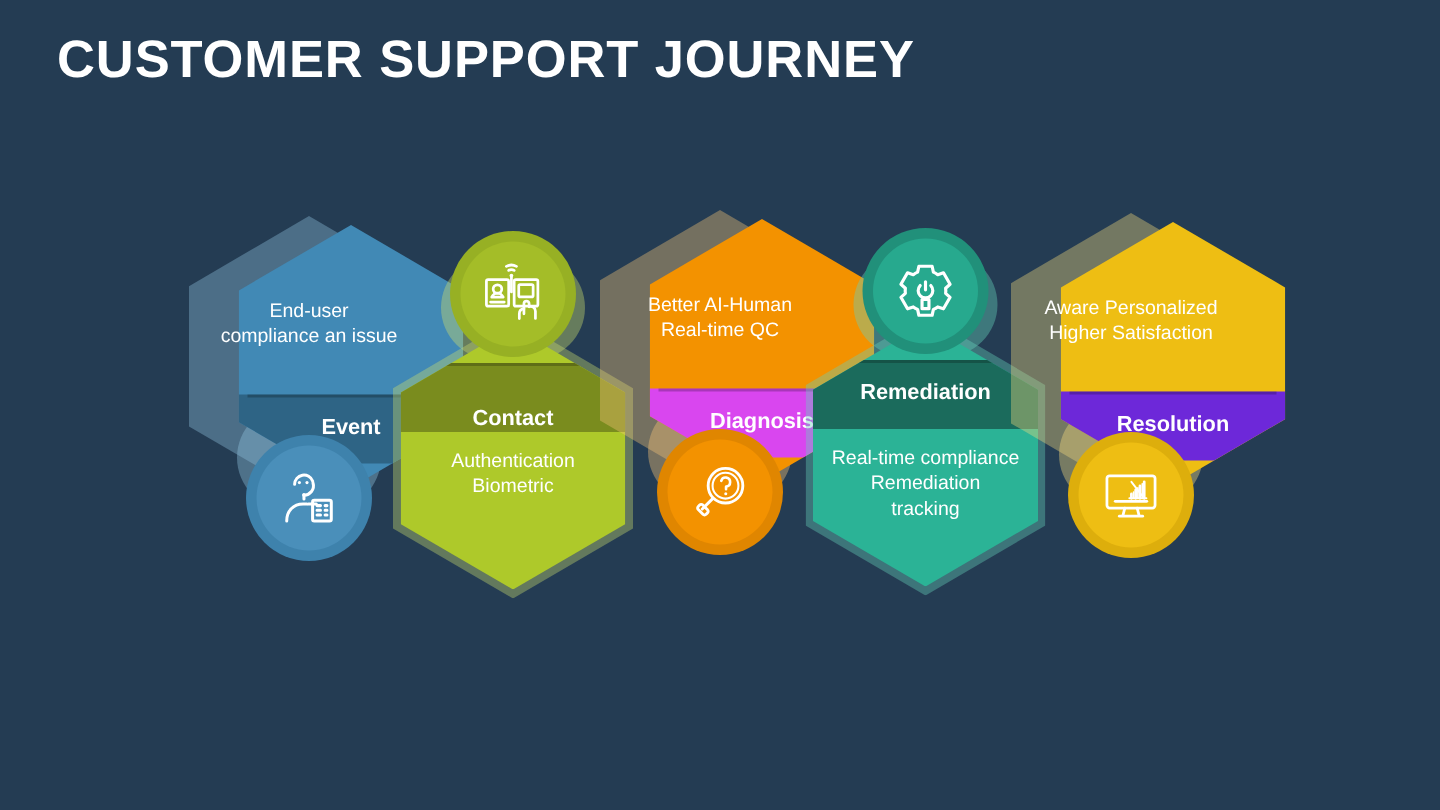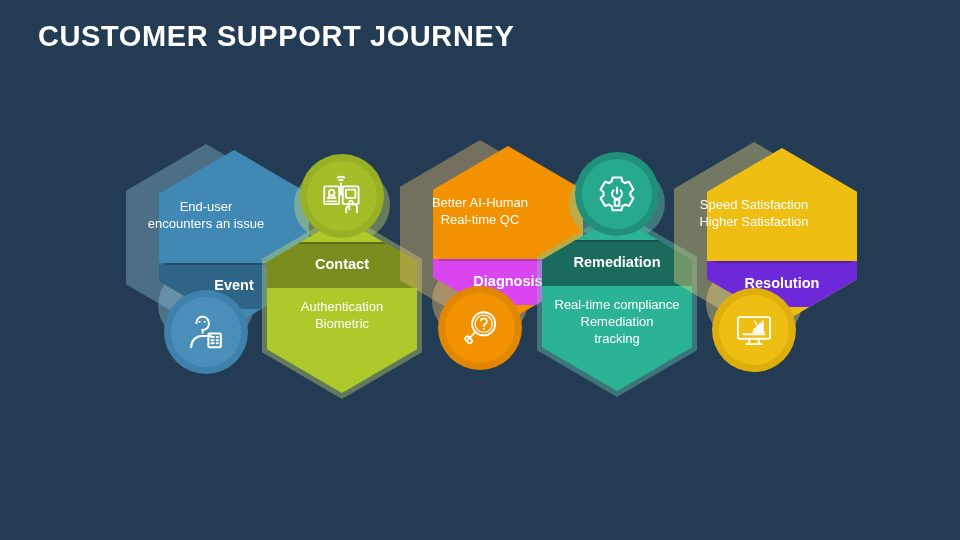--- a/index.html
+++ b/index.html
@@ -14,21 +14,21 @@
     background: #243c53;
     font-family: "Liberation Sans", sans-serif;
     position: relative;
   }
 
   
   #slide-title {
     position: absolute;
     left: 38px;
     top: 20px;
-    font-size: 29px;
+    font-size: 35px;
     font-weight: bold;
     color: #ffffff;
     letter-spacing: 0.6px;
     white-space: nowrap;
   }
 
   
   #journey-diagram {
     position: absolute;
     left: 0;
@@ -162,21 +162,21 @@
           <div class="hex-body" style="background: rgb(65, 137, 181);"></div>
         </div>
         <div class="hex" style="pointer-events: none;">
           <div class="hex-band" style="background: rgb(46, 100, 133); top: 113px;">
             <div class="sep" style="top: 0px;"></div>
             <div class="band-label">Event</div>
           </div>
         </div>
         <div class="hex-text">
           <div>End-user</div>
-          <div>encounters an issue</div>
+          <div>compliance an issue</div>
         </div>
         <div class="circle-wrap">
           <div class="circle-outer" style="background: rgb(62, 130, 172);"></div>
           <div class="circle-inner" style="background: rgb(74, 143, 186);">
     <svg width="46" height="46" viewBox="0 0 48 48" fill="none" stroke="#fff" stroke-width="2.1" stroke-linecap="round" stroke-linejoin="round">
       <path d="M14 14.5a6.5 6.5 0 0 1 12.6-2.2"></path>
       <path d="M26.8 13.6a6.5 6.5 0 0 1-6.5 8.4"></path>
       <circle cx="17.3" cy="13.3" r="1.1" fill="#fff" stroke="none"></circle>
       <circle cx="22.6" cy="13.3" r="1.1" fill="#fff" stroke="none"></circle>
       <path d="M20.5 21.6v3.1"></path>
@@ -188,21 +188,21 @@
           </div>
         </div>
       </div>
       <div class="stage orient-b" style="left: 267px; top: 146px;">
         <div class="hex-outline" style="background: rgb(203, 221, 110);"></div>
         <div class="tail" style="background: rgb(203, 221, 110);"></div>
         <div class="hex">
           <div class="hex-body" style="background: rgb(174, 201, 42);"></div>
         </div>
         <div class="hex" style="pointer-events: none;">
-          <div class="hex-band" style="background: rgb(122, 140, 30); top: 24px;">
+          <div class="hex-band" style="background: rgb(122, 140, 30); top: 24px; align-items: flex-end;">
             <div class="sep" style="top: 0px;"></div>
             <div class="band-label">Contact</div>
           </div>
         </div>
         <div class="hex-text">
           <div>Authentication</div>
           <div>Biometric</div>
         </div>
         <div class="circle-wrap">
           <div class="circle-outer" style="background: rgb(151, 176, 36);"></div>
@@ -290,21 +290,21 @@
         <div class="hex">
           <div class="hex-body" style="background: rgb(238, 190, 19);"></div>
         </div>
         <div class="hex" style="pointer-events: none;">
           <div class="hex-band" style="background: #6d28d9; top: 113px;">
             <div class="sep" style="top: 0px;"></div>
             <div class="band-label">Resolution</div>
           </div>
         </div>
         <div class="hex-text">
-          <div>Speed Satisfaction</div>
+          <div>Aware Personalized</div>
           <div>Higher Satisfaction</div>
         </div>
         <div class="circle-wrap">
           <div class="circle-outer" style="background: rgb(221, 174, 12);"></div>
           <div class="circle-inner" style="background: rgb(238, 190, 19);">
     <svg width="44" height="44" viewBox="0 0 48 48" fill="none" stroke="#fff" stroke-width="2" stroke-linecap="round" stroke-linejoin="round">
       <rect x="6.5" y="10" width="35" height="23.5" rx="2"></rect>
       <path d="M19.5 33.5l-1.4 5.5M28.5 33.5l1.4 5.5"></path>
       <path d="M15.5 39.4h17"></path>
       <path d="M12.5 28.6h23"></path>

